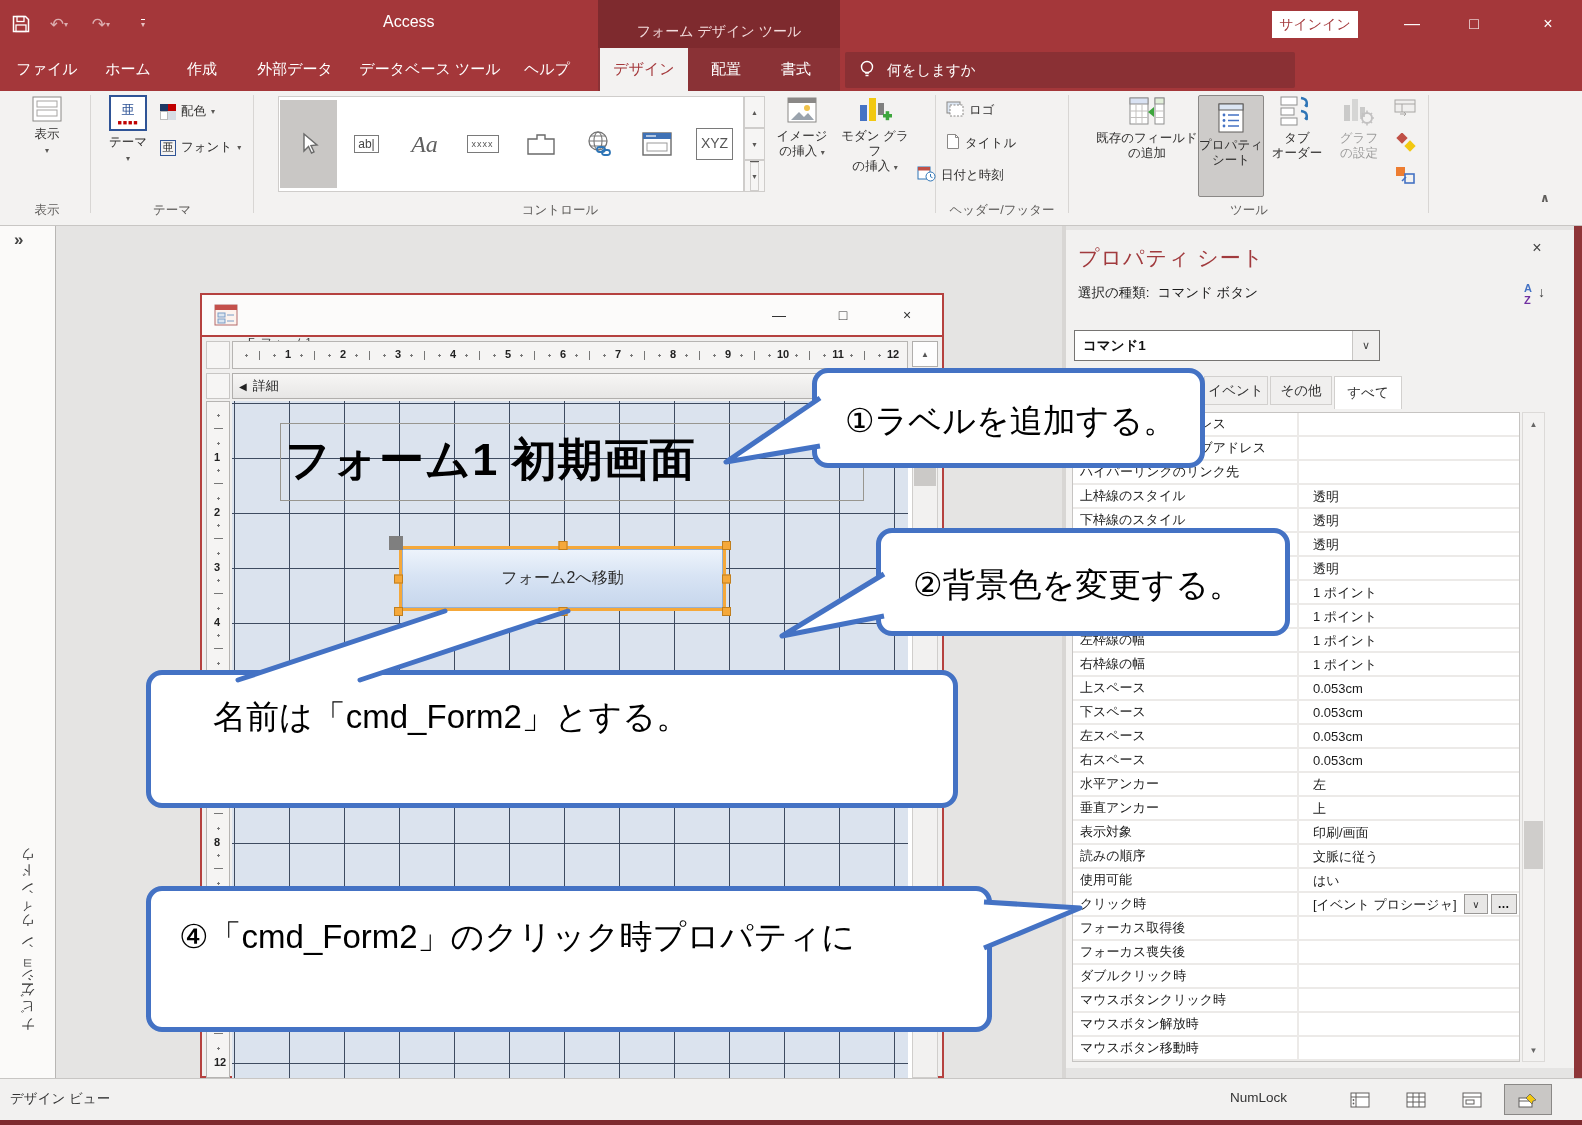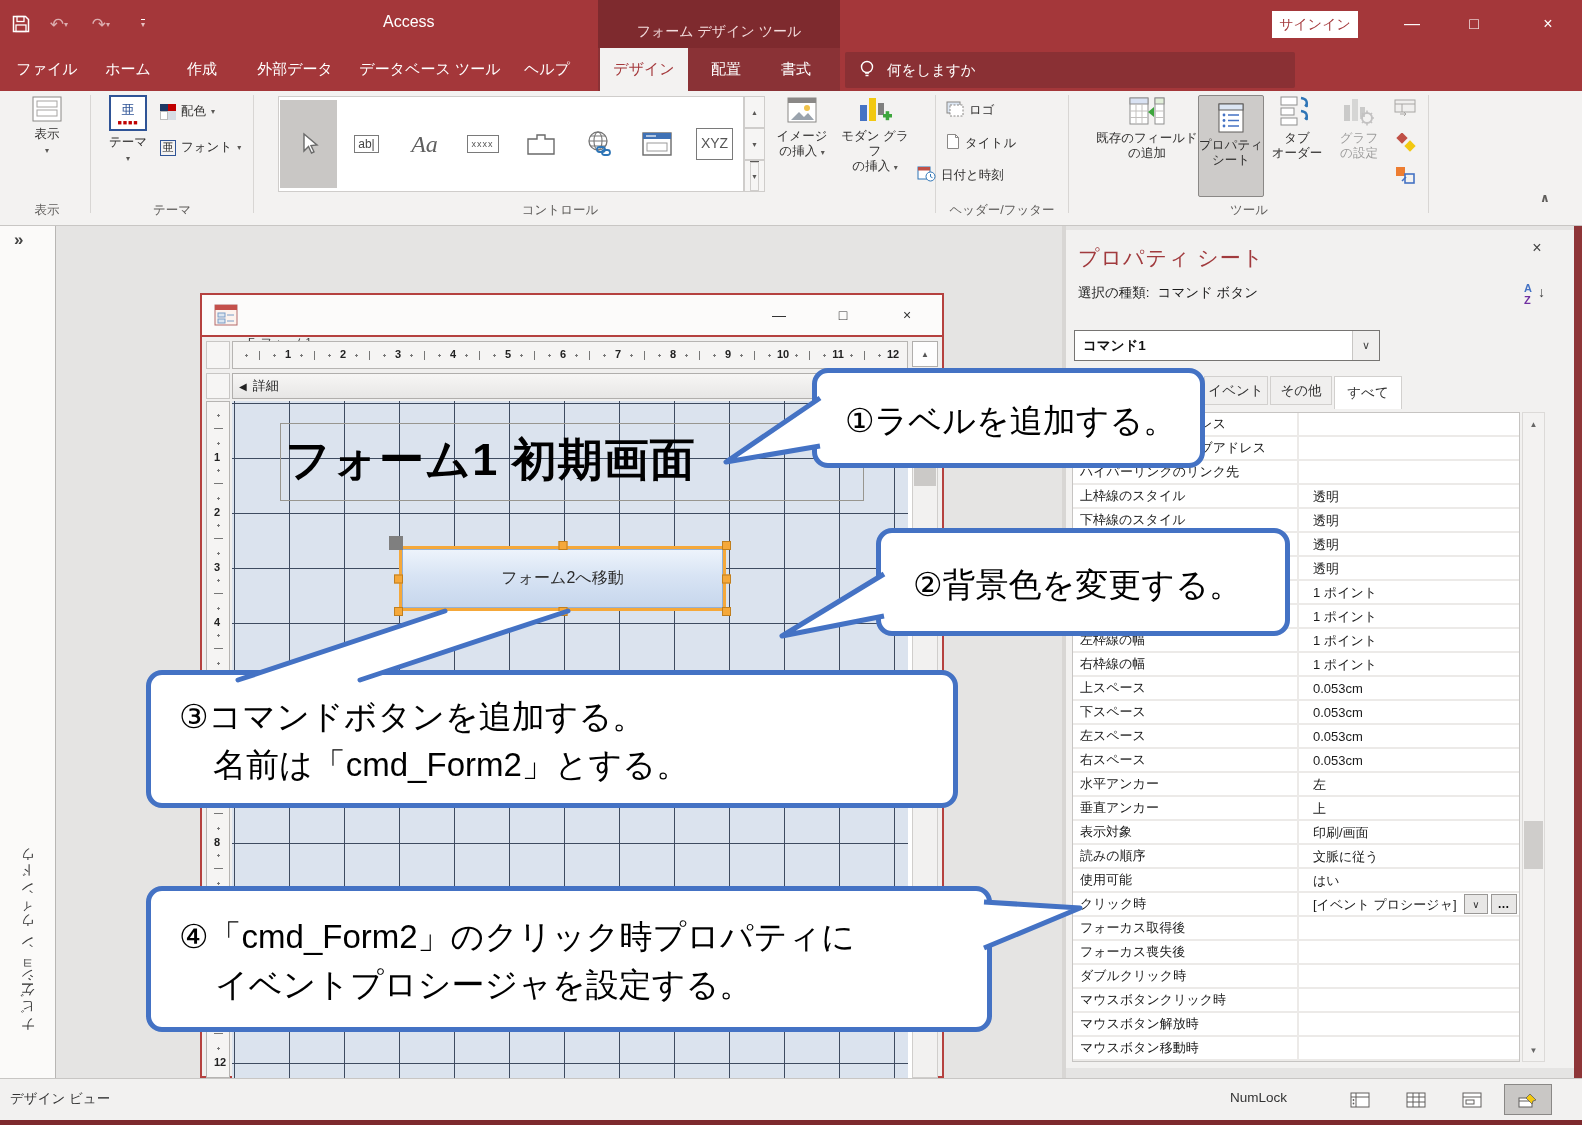--- a/index.html
+++ b/index.html
@@ -762,29 +762,27 @@
   </svg>
 
   <div class="callout" style="left:876px;top:528px;width:414px;height:108px;padding:28px 0 0 32px">
     <div class="co-line">②背景色を変更する。</div>
   </div>
   <svg class="tail" style="left:770px;top:560px" width="125" height="85" viewBox="0 0 125 85">
     <path d="M114 14 L12 76 L114 56" fill="#fff" stroke="#4472c4" stroke-width="5" stroke-linejoin="round"></path>
   </svg>
 
   <div class="callout" style="left:146px;top:670px;width:812px;height:138px;padding:18px 0 0 28px">
-    <div class="co-line">③コマンドボタンを追加する。</div>
     <div class="co-line" style="padding-left:34px">名前は「cmd_Form2」とする。</div>
   </div>
   <svg class="tail" style="left:225px;top:596px" width="360" height="90" viewBox="0 0 360 90">
     <path d="M13 84 L220 15 L343 15 L135 84" fill="#fff" stroke="none"></path>
     <path d="M220 15 L13 84 M343 15 L135 84" fill="none" stroke="#4472c4" stroke-width="5" stroke-linecap="round"></path>
   </svg>
 
   <div class="callout" style="left:146px;top:886px;width:846px;height:146px;padding:22px 0 0 28px">
     <div class="co-line">④「cmd_Form2」のクリック時プロパティに</div>
-    <div class="co-line" style="padding-left:36px">イベントプロシージャを設定する。</div>
   </div>
   <svg class="tail" style="left:975px;top:888px" width="112" height="72" viewBox="0 0 112 72">
     <path d="M9 14 L105 20 L9 60" fill="#fff" stroke="#4472c4" stroke-width="5" stroke-linejoin="round"></path>
   </svg>
 
 </div>
 
 </body></html>

